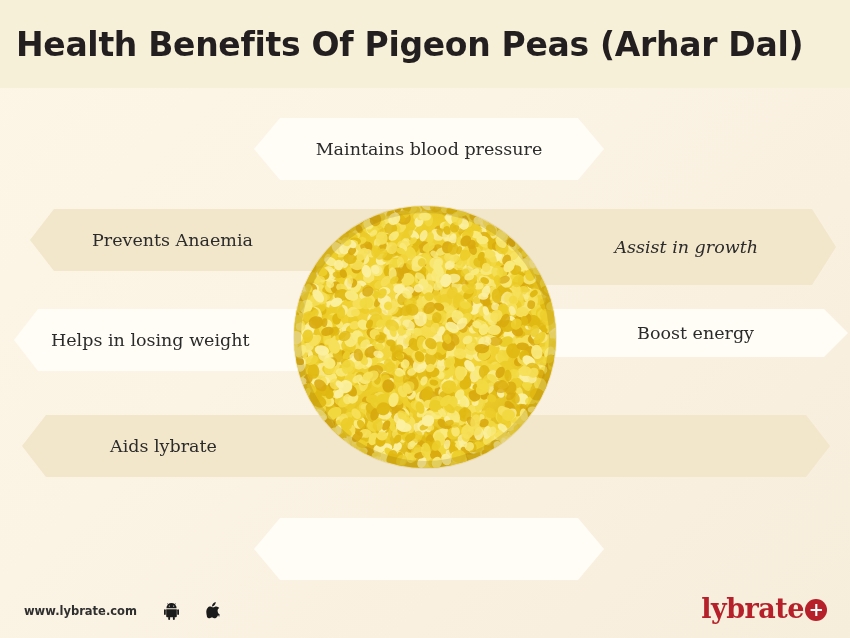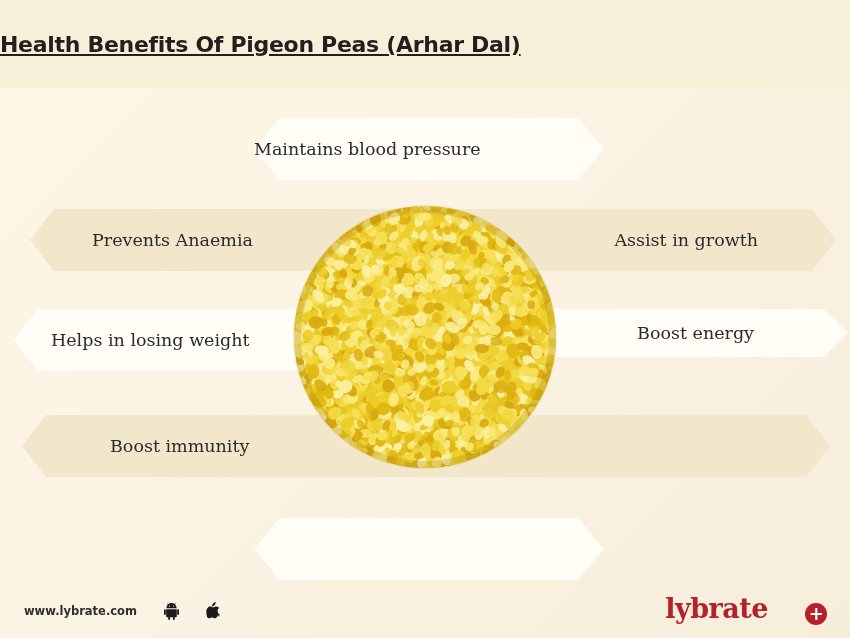--- a/index.html
+++ b/index.html
@@ -25,28 +25,27 @@
     position: absolute;
     left: 0;
     top: 0;
     width: 850px;
     height: 88px;
     background: #f7f0d8;
     display: flex;
     align-items: center;
   }
   .header-title {
-    padding-left: 0;
+    padding-left: 16px;
     font-family: "DejaVu Sans", sans-serif;
-    font-size: 22px;
+    font-size: 33px;
     font-weight: bold;
     color: #231f20;
     letter-spacing: -0.3px;
     white-space: nowrap;
-    text-decoration: underline;
   }
   
   .center-circle {
     position: absolute;
     left: 294px;
     top: 206px;
     width: 262px;
     height: 262px;
     border-radius: 50%;
     overflow: hidden;
@@ -74,28 +73,28 @@
   }
   .shape {
     position: absolute;
     left: 0;
     top: 0;
     width: 100%;
     height: 100%;
     z-index: 1;
   }
   
-  .r-top     { left: 254px; top: 118px;  width: 350px; height: 62px; }
+  .r-top     { left: 254px; top: 118px;  width: 350px; height: 62px; justify-content: center; }
   .r-bottom  { left: 254px; top: 518px;  width: 350px; height: 62px; justify-content: center; }
 
   .l-1 { left: 30px;  top: 209px; width: 418px; height: 62px; justify-content: flex-start; padding-left: 62px; box-sizing: border-box;}
   .l-2 { left: 14px;  top: 309px; width: 434px; height: 62px; justify-content: flex-start; padding-left: 37px; box-sizing: border-box;}
   .l-3 { left: 22px;  top: 415px; width: 426px; height: 62px; justify-content: flex-start; padding-left: 88px; box-sizing: border-box;}
 
-  .rt-1 { left: 402px; top: 209px; width: 434px; height: 62px; justify-content: flex-end; padding-right: 78px; box-sizing: border-box;}
+  .rt-1 { left: 402px; top: 209px; width: 434px; height: 76px; justify-content: flex-end; padding-right: 78px; box-sizing: border-box; font-style: italic;}
   .rt-2 { left: 402px; top: 309px; width: 446px; height: 48px; justify-content: flex-end; padding-right: 94px; box-sizing: border-box;}
   .rt-3 { left: 402px; top: 415px; width: 428px; height: 62px; justify-content: flex-end; padding-right: 70px; box-sizing: border-box;}
 
   
   .footer-left {
     position: absolute;
     left: 24px;
     bottom: 18px;
     display: flex;
     align-items: center;
@@ -107,28 +106,27 @@
     font-size: 11.5px;
     font-weight: bold;
     color: #2f2f2f;
   }
   .footer-icon { display: block; }
   .brand {
     position: absolute;
     right: 22px;
     bottom: 14px;
     display: flex;
-    align-items: flex-end;
+    align-items: center;
     z-index: 6;
     font-family: "DejaVu Serif", serif;
     font-size: 27px;
     font-weight: bold;
     color: #b5202a;
     letter-spacing: -0.5px;
-    gap: 36px;
   }
   .brand .plus-wrap {
     display: inline-flex;
     align-items: center;
     justify-content: center;
     width: 22px;
     height: 22px;
     border-radius: 50%;
     background: #b5202a;
     color: #fff;
@@ -166,21 +164,21 @@
     <svg class="shape" viewBox="0 0 434 62" preserveAspectRatio="none">
       <polygon points="0,31 24,0 434,0 434,62 24,62" fill="#fffdf6"></polygon>
     </svg>
     <span class="ribbon-label">Helps in losing weight</span>
   </div>
 
   <div class="ribbon l-3">
     <svg class="shape" viewBox="0 0 426 62" preserveAspectRatio="none">
       <polygon points="0,31 24,0 426,0 426,62 24,62" fill="#f2e6cb"></polygon>
     </svg>
-    <span class="ribbon-label">Boost immunity</span>
+    <span class="ribbon-label">Aids lybrate</span>
   </div>
 
   <div class="ribbon rt-1">
     <svg class="shape" viewBox="0 0 434 62" preserveAspectRatio="none">
       <polygon points="0,0 410,0 434,31 410,62 0,62" fill="#f2e6cb"></polygon>
     </svg>
     <span class="ribbon-label">Assist in growth</span>
   </div>
 
   <div class="ribbon rt-2">

